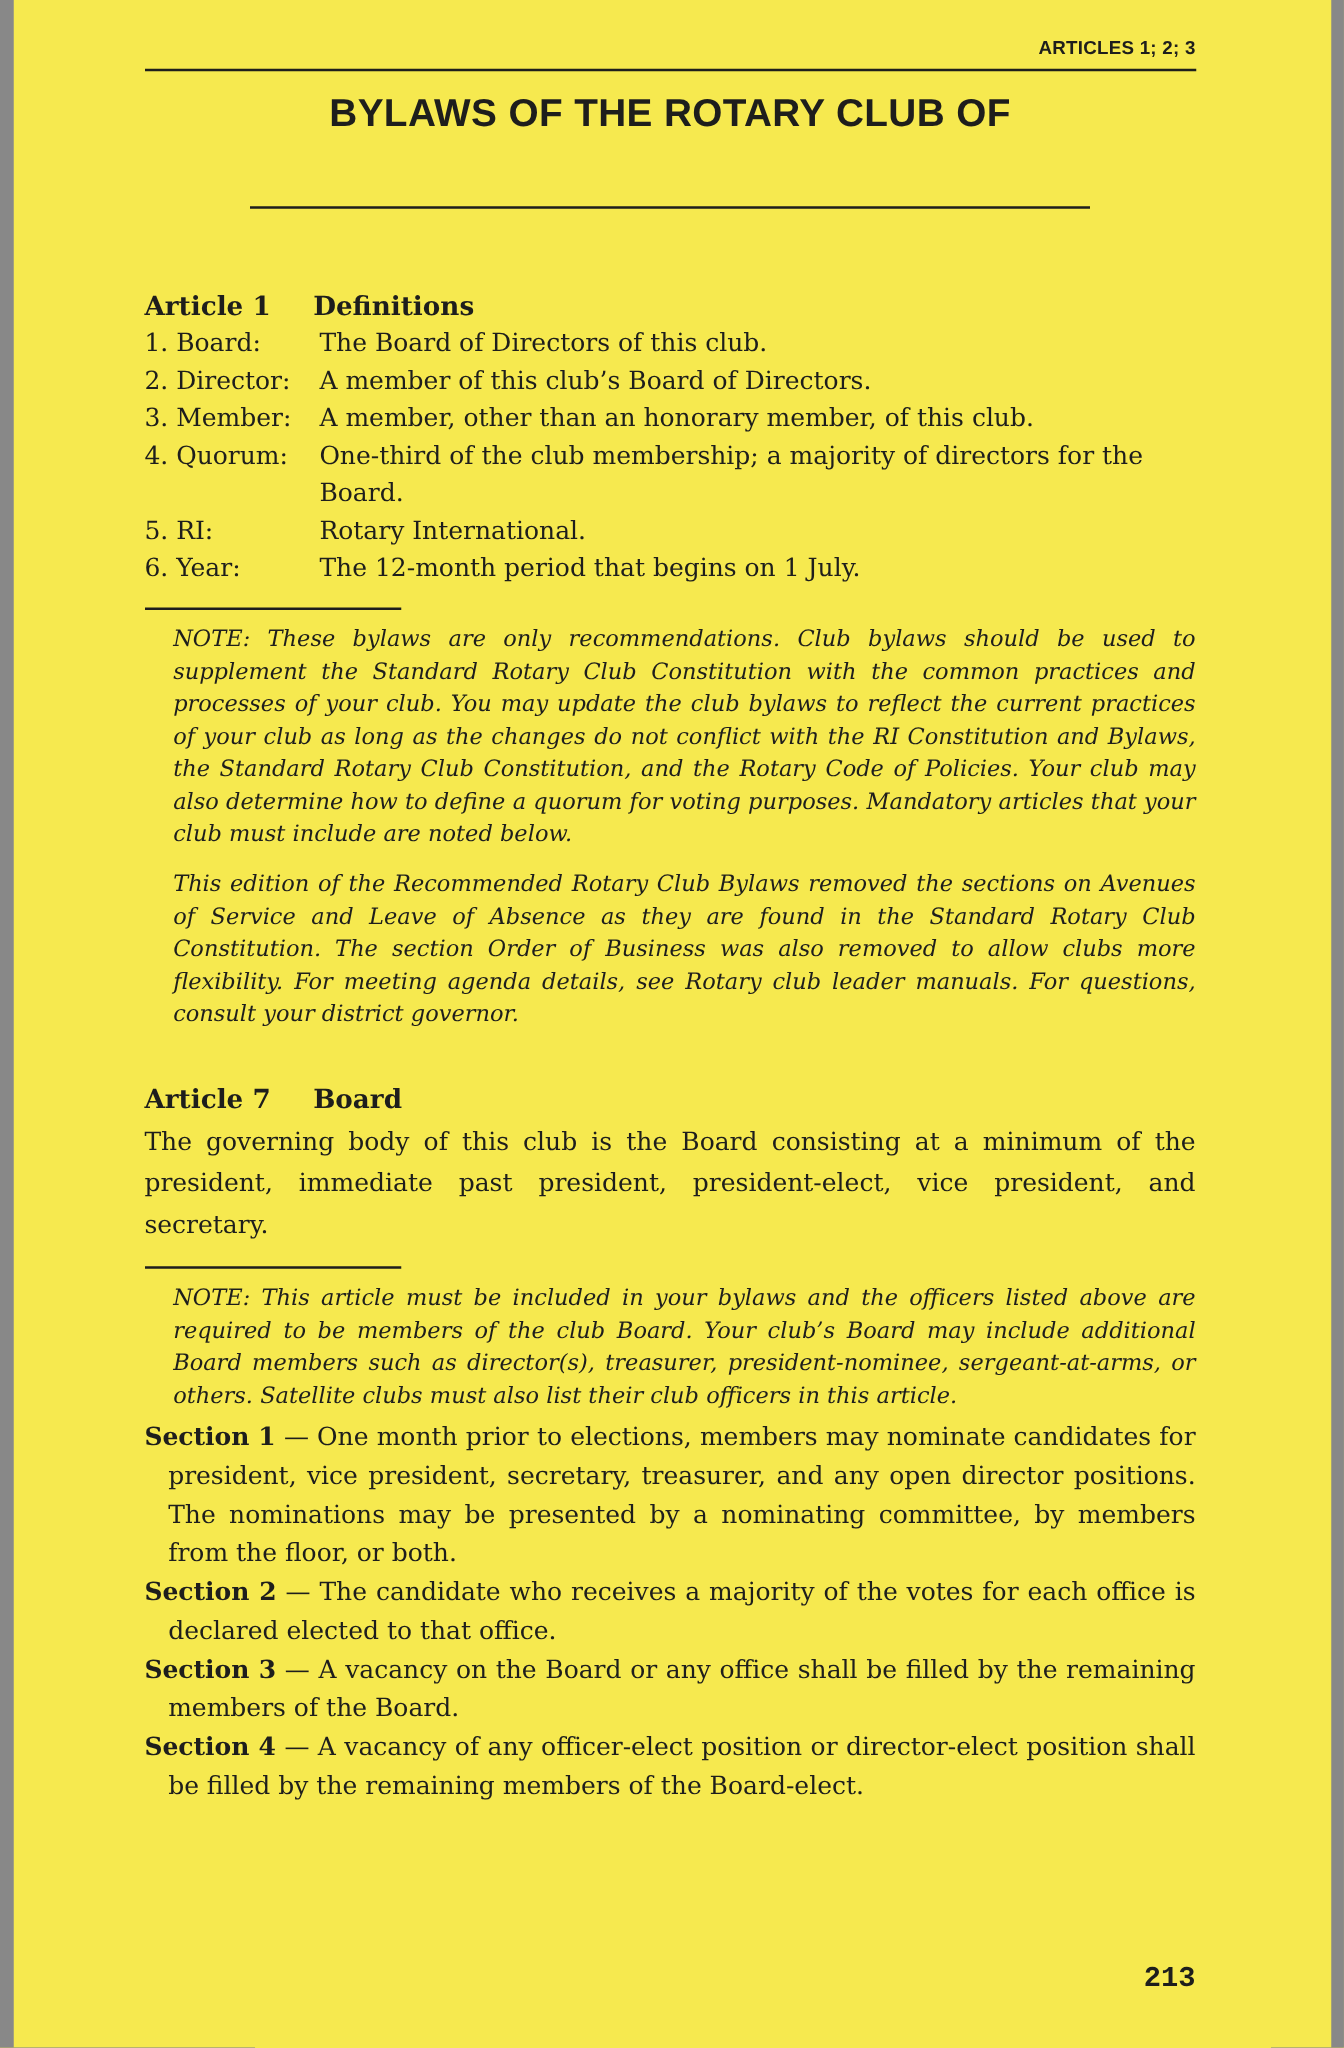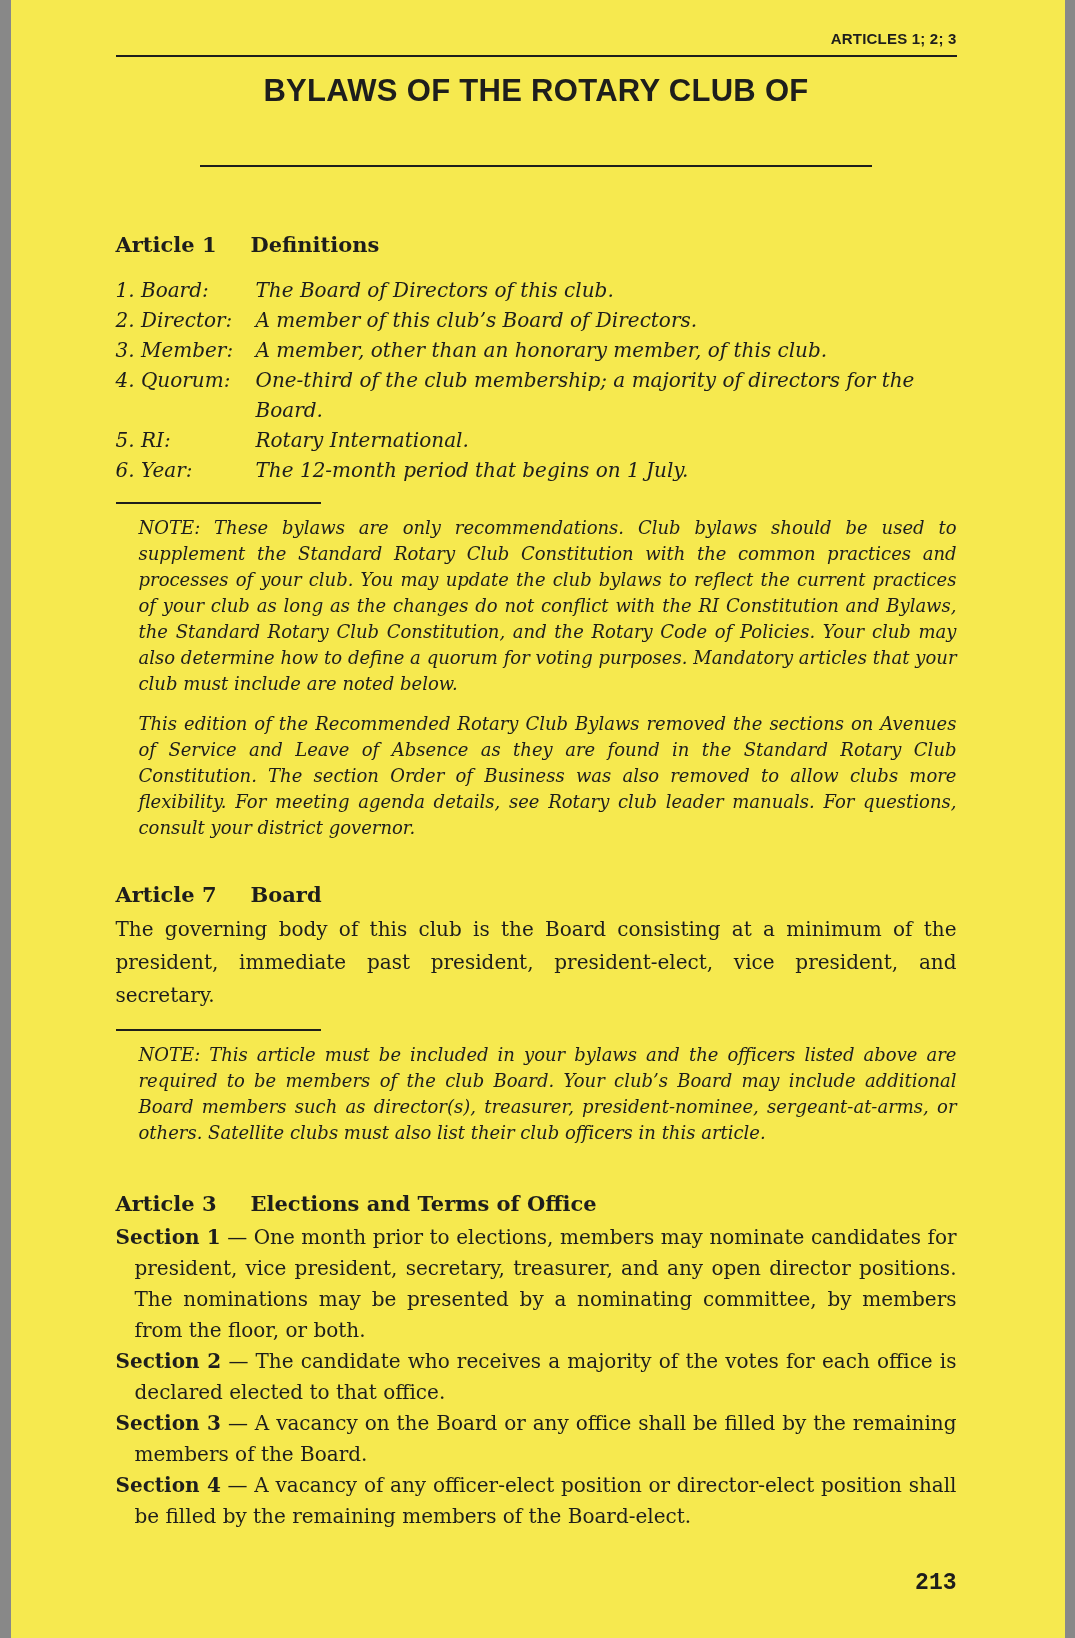--- a/index.html
+++ b/index.html
@@ -49,21 +49,21 @@
 
   .article-heading {
     font-size: 21px;
     font-weight: bold;
     line-height: 28px;
   }
   .art-label { display: inline-block; min-width: 135px; }
 
   #article-1 .article-heading { margin-top: 64px; }
 
-  .def-list { margin-top: 16px; font-style: italic; }
+  .def-list { margin-top: 0; }
   .def-row { display: flex; font-size: 20px; line-height: 30px; }
   .def-term { flex: 0 0 140px; width: 140px; }
   .def-text { flex: 1; }
 
   .note-rule {
     width: 205px;
     border: none;
     border-top: 2px solid #1e1e1c;
     margin: 17px 0 11px 0;
   }
@@ -154,21 +154,20 @@
 
   <section id="article-2">
     <h2 class="article-heading"><span class="art-label">Article 7</span><span class="art-title">Board</span></h2>
     <p class="body-para">The governing body of this club is the Board consisting at a minimum of the president, immediate past president, president-elect, vice president, and secretary.</p>
 
     <hr class="note-rule">
     <p class="note">NOTE: This article must be included in your bylaws and the officers listed above are required to be members of the club Board. Your club’s Board may include additional Board members such as director(s), treasurer, president-nominee, sergeant-at-arms, or others. Satellite clubs must also list their club officers in this article.</p>
   </section>
 
   <section id="article-3">
-    <h2 class="article-heading"><span class="art-label">Article 3</span><span class="art-title">Elections and Terms of Office</span></h2>
 
     <div class="sections">
       <p class="section-para"><span class="section-label">Section 1</span> <span>— One month prior to elections, members may nominate candidates for president, vice president, secretary, treasurer, and any open director positions. The nominations may be presented by a nominating committee, by members from the floor, or both.</span></p>
       <p class="section-para"><span class="section-label">Section 2</span> <span>— The candidate who receives a majority of the votes for each office is declared elected to that office.</span></p>
       <p class="section-para"><span class="section-label">Section 3</span> <span>— A vacancy on the Board or any office shall be filled by the remaining members of the Board.</span></p>
       <p class="section-para"><span class="section-label">Section 4</span> <span>— A vacancy of any officer-elect position or director-elect position shall be filled by the remaining members of the Board-elect.</span></p>
     </div>
   </section>
 
   <div class="page-number">213</div>

